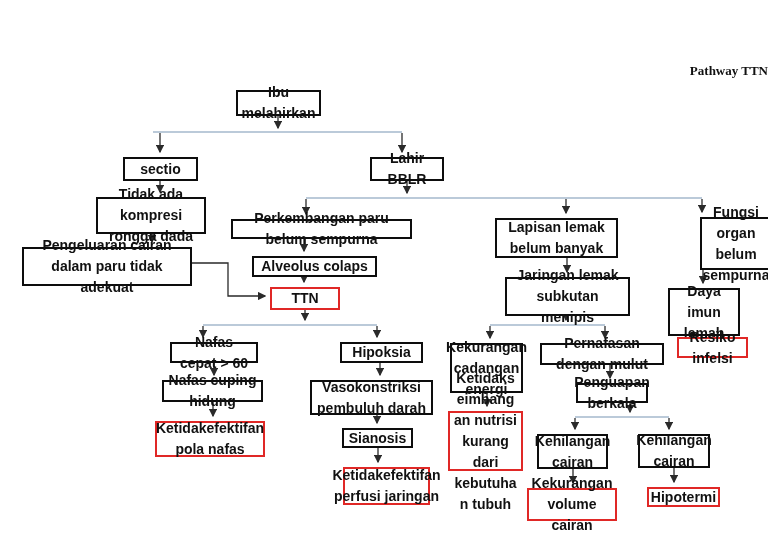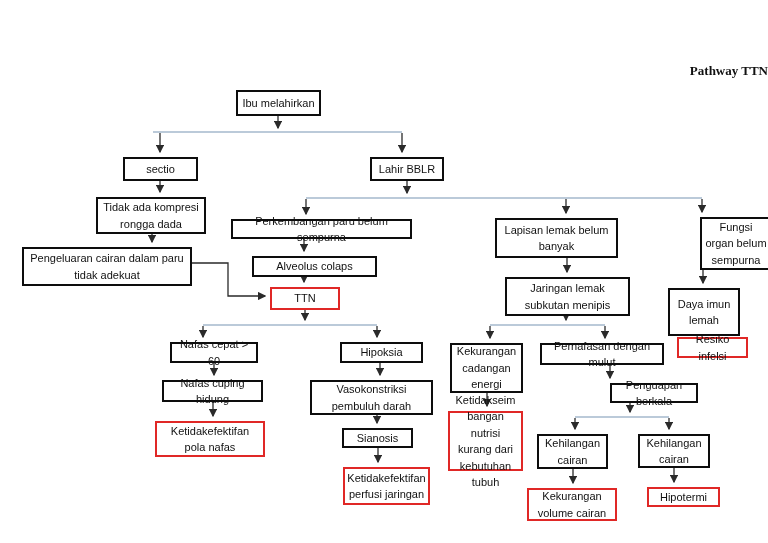--- a/index.html
+++ b/index.html
@@ -3,21 +3,21 @@
 <meta charset="utf-8">
 <style>
   html,body{margin:0;padding:0;background:#ffffff;}
   #page{position:relative;width:768px;height:543px;background:#ffffff;overflow:hidden;
         font-family:"Liberation Sans",sans-serif;}
   #title{position:absolute;left:0;top:63px;width:768px;text-align:right;
          font-family:"Liberation Serif",serif;font-weight:bold;font-size:13px;color:#111;}
   #wires{position:absolute;left:0;top:0;width:768px;height:543px;z-index:1;}
   .node{position:absolute;z-index:2;background:#ffffff;border:2.5px solid #0d0d0d;
         display:flex;align-items:center;justify-content:center;text-align:center;
-        font-size:11px;font-weight:normal;color:#111;line-height:1.5;
+        font-size:14px;font-weight:bold;color:#111;line-height:1.5;
         box-sizing:border-box;padding:1px 3px;}
   .node.outcome{border-color:#e02826;}
   .node.breakwrap{overflow-wrap:break-word;word-break:break-word;}
 </style>
 </head>
 <body>
 
 <div id="page">
 
   <div id="title">Pathway TTN</div>
@@ -84,21 +84,21 @@
   <div class="node" style="left:668px;top:217px;width:72px;height:53px;margin-left:32px;">Fungsi organ belum sempurna</div>
   <div class="node" style="left:505px;top:277px;width:125px;height:39px;">Jaringan lemak subkutan menipis</div>
   <div class="node" style="left:668px;top:288px;width:72px;height:48px;">Daya imun lemah</div>
   <div class="node" style="left:170px;top:342px;width:88px;height:21px;">Nafas cepat &gt; 60</div>
   <div class="node" style="left:340px;top:342px;width:83px;height:21px;">Hipoksia</div>
   <div class="node" style="left:162px;top:380px;width:101px;height:22px;">Nafas cuping hidung</div>
   <div class="node" style="left:310px;top:380px;width:123px;height:35px;">Vasokonstriksi pembuluh darah</div>
   <div class="node" style="left:450px;top:343px;width:73px;height:50px;">Kekurangan cadangan energi</div>
   <div class="node" style="left:540px;top:343px;width:124px;height:22px;">Pernafasan dengan mulut</div>
   <div class="node outcome" style="left:677px;top:337px;width:71px;height:21px;">Resiko infelsi</div>
-  <div class="node" style="left:610px;top:383px;width:88px;height:20px;">Penguapan berkala</div>
+  <div class="node" style="left:576px;top:383px;width:72px;height:20px;">Penguapan berkala</div>
   <div class="node outcome" style="left:155px;top:421px;width:110px;height:36px;">Ketidakefektifan pola nafas</div>
   <div class="node" style="left:342px;top:428px;width:71px;height:20px;">Sianosis</div>
   <div class="node outcome" style="left:343px;top:467px;width:87px;height:38px;">Ketidakefektifan perfusi jaringan</div>
   <div class="node outcome breakwrap" style="left:448px;top:411px;width:75px;height:60px;">Ketidakseimbangan nutrisi kurang dari kebutuhan tubuh</div>
   <div class="node" style="left:537px;top:434px;width:71px;height:35px;">Kehilangan cairan</div>
   <div class="node outcome" style="left:527px;top:488px;width:90px;height:33px;">Kekurangan volume cairan</div>
   <div class="node" style="left:638px;top:434px;width:72px;height:34px;">Kehilangan cairan</div>
   <div class="node outcome" style="left:647px;top:487px;width:73px;height:20px;">Hipotermi</div>
 
 </div>

